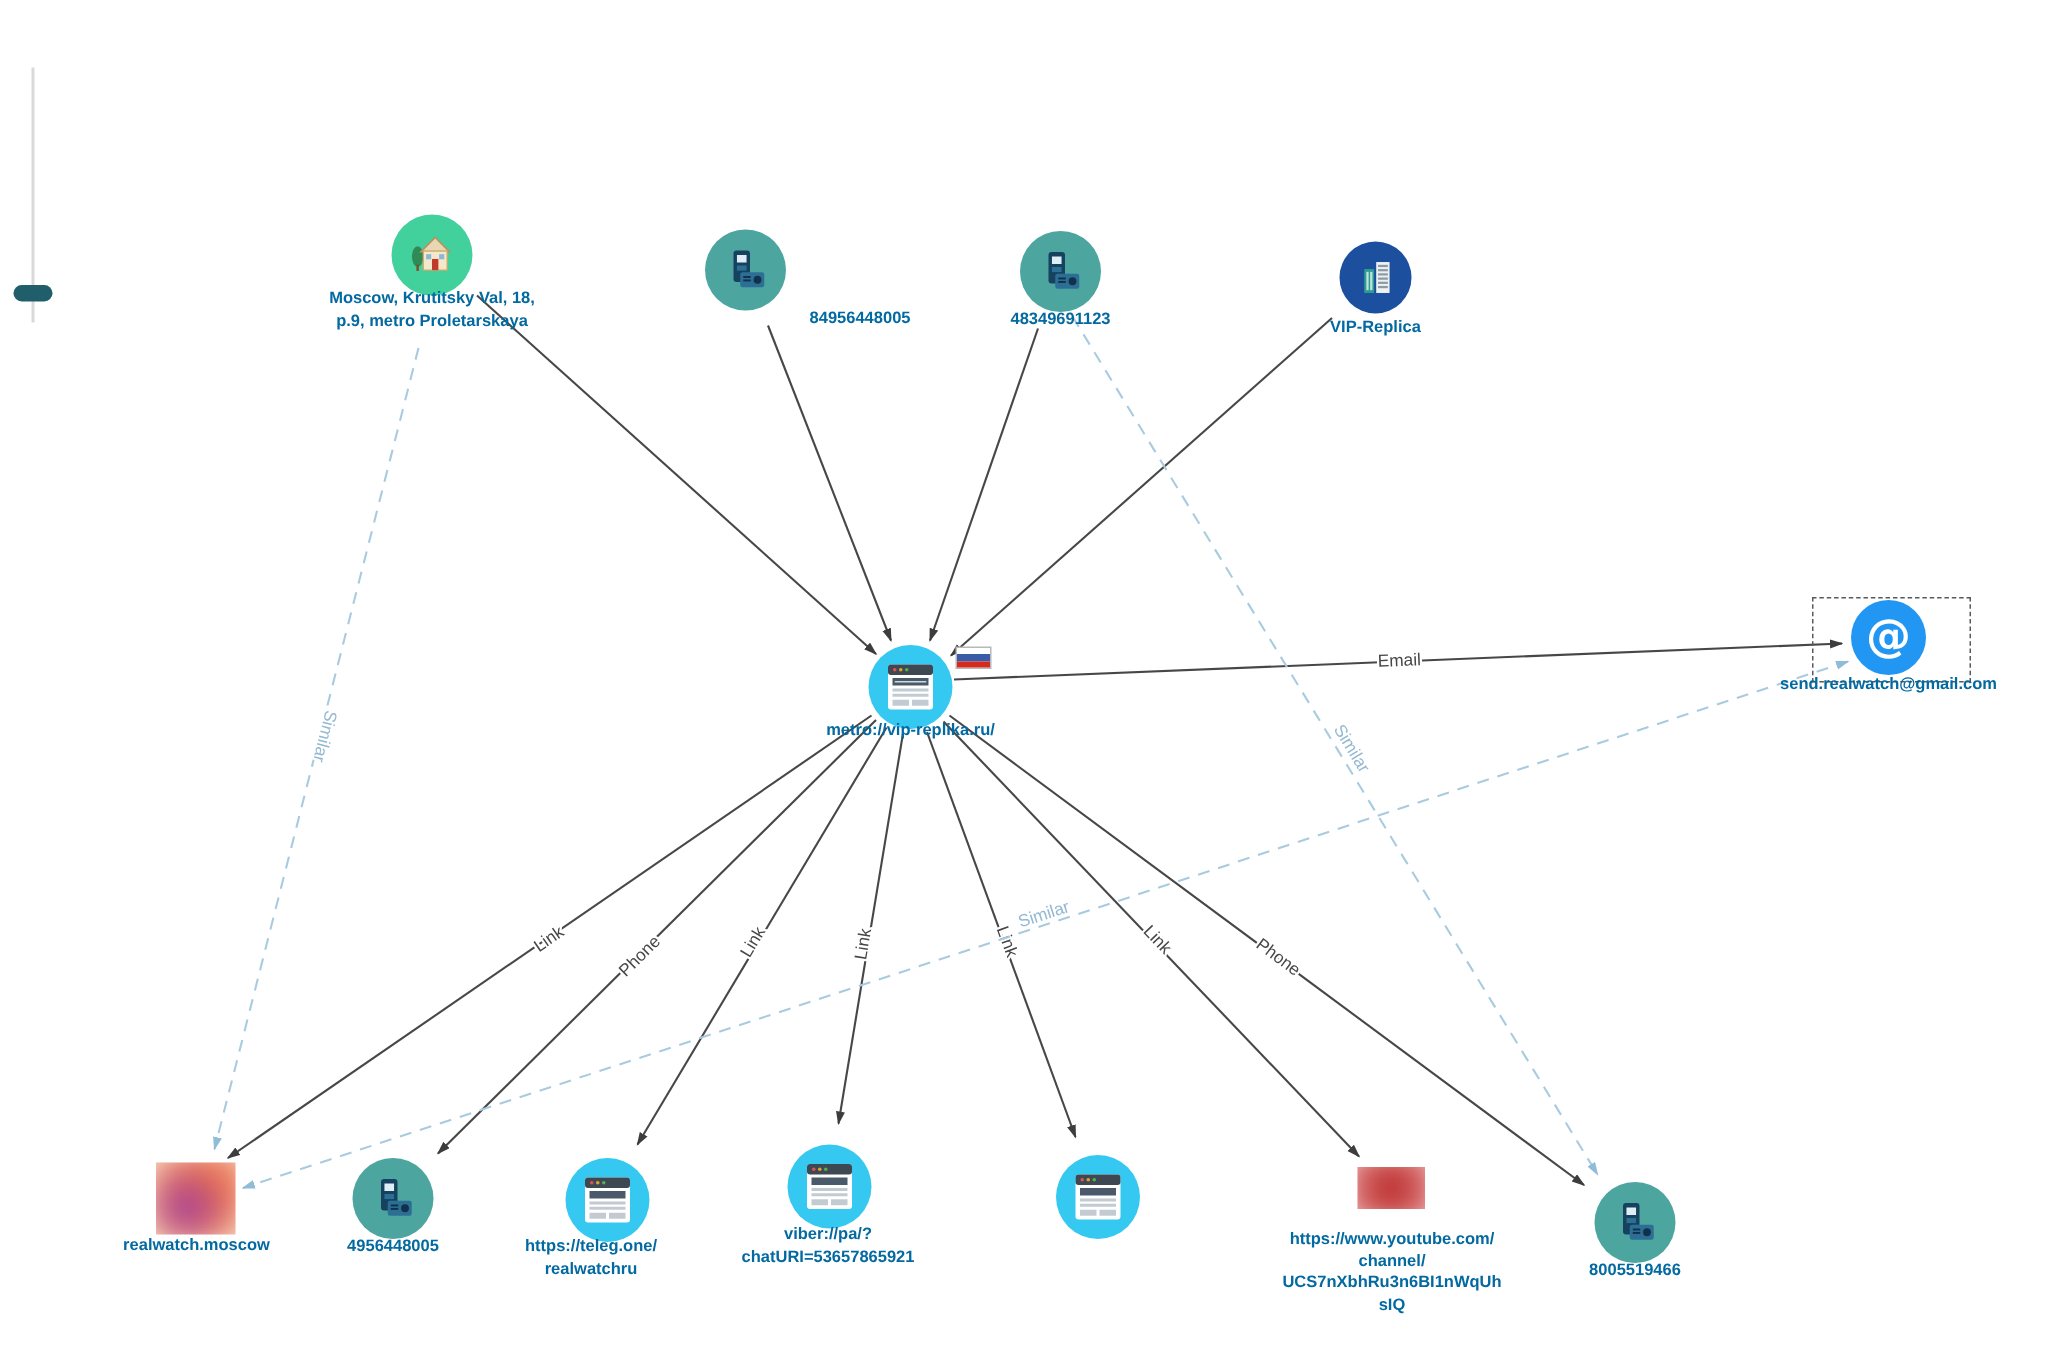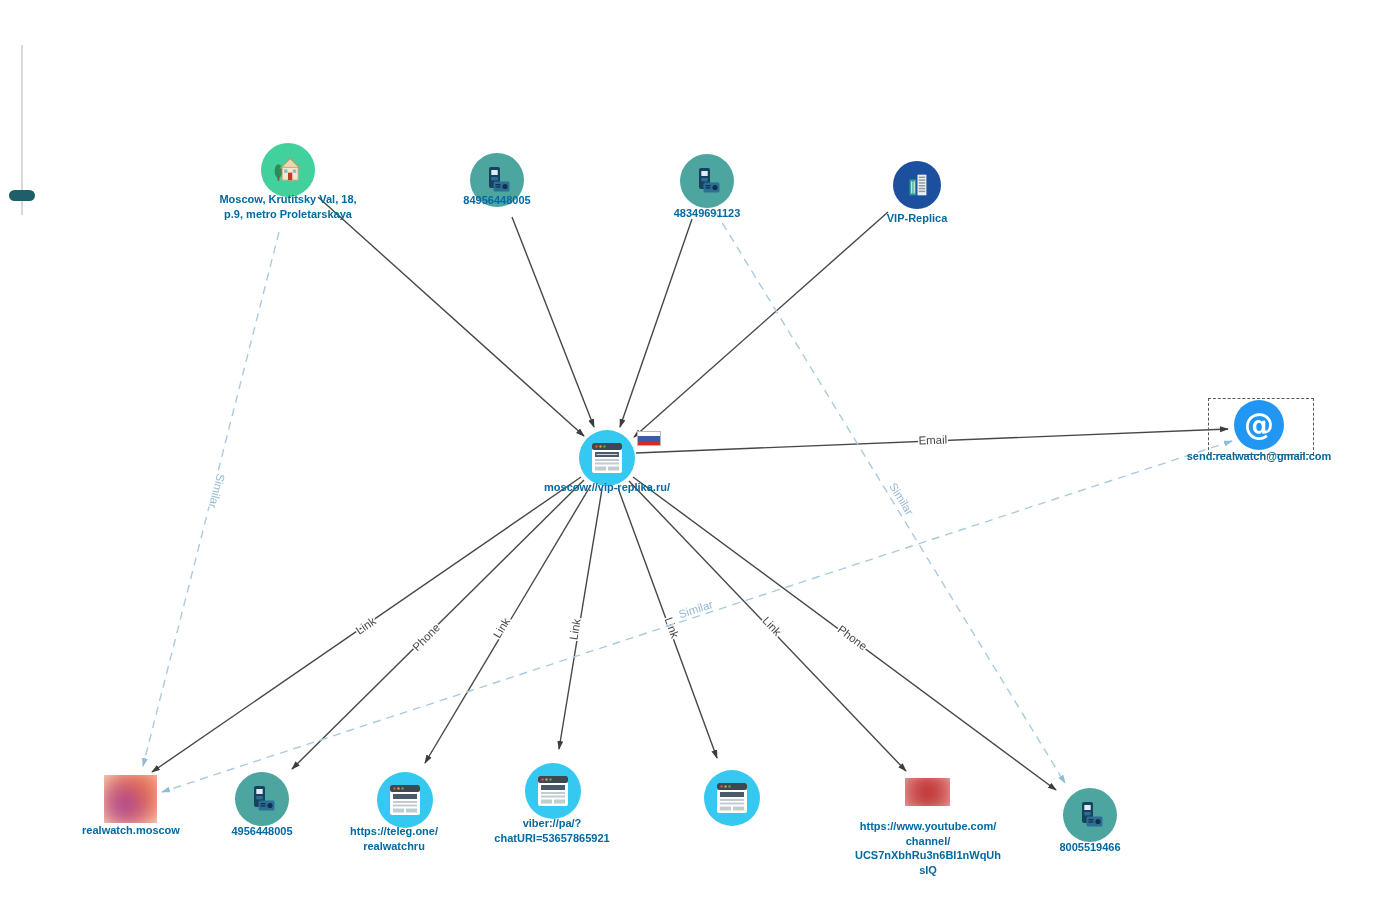--- a/index.html
+++ b/index.html
@@ -112,21 +112,21 @@
         <rect x="8" y="3" width="11" height="21" rx="2" fill="#16425f"></rect>
         <rect x="10.3" y="6" width="6.4" height="5" fill="#dfeef5"></rect>
         <rect x="10.3" y="13" width="6.4" height="3.4" fill="#2c6f94"></rect>
         <rect x="12.5" y="17.5" width="16" height="10" rx="1.5" fill="#2c6f94"></rect>
         <circle cx="24" cy="22.5" r="2.6" fill="#12304a"></circle>
         <rect x="14.5" y="20" width="5" height="1.3" fill="#12304a"></rect>
         <rect x="14.5" y="22.3" width="5" height="1.3" fill="#12304a"></rect>
       </svg>
     </div>
   </div>
-  <div class="node-label" style="left:387px;top:193px;">84956448005</div>
+  <div class="node-label" style="left:387px;top:205px;text-align:right;">84956448005</div>
 
   <div class="node" style="left:680px;top:154px;">
     <div class="circle c-phone">
       <svg width="32" height="32" viewBox="0 0 32 32">
         <rect x="8" y="3" width="11" height="21" rx="2" fill="#16425f"></rect>
         <rect x="10.3" y="6" width="6.4" height="5" fill="#dfeef5"></rect>
         <rect x="10.3" y="13" width="6.4" height="3.4" fill="#2c6f94"></rect>
         <rect x="12.5" y="17.5" width="16" height="10" rx="1.5" fill="#2c6f94"></rect>
         <circle cx="24" cy="22.5" r="2.6" fill="#12304a"></circle>
         <rect x="14.5" y="20" width="5" height="1.3" fill="#12304a"></rect>
@@ -169,21 +169,21 @@
         <rect x="5" y="24.5" width="11" height="4" fill="#c3cbd2"></rect>
         <rect x="18" y="24.5" width="11" height="4" fill="#c3cbd2"></rect>
       </svg>
     </div>
   </div>
   <div class="flag" style="left:637px;top:431px;">
     <div style="background:#ffffff;"></div>
     <div style="background:#3a5ba8;"></div>
     <div style="background:#d52b1e;"></div>
   </div>
-  <div class="node-label" style="left:497px;top:480px;">moscow://vip-replika.ru/</div>
+  <div class="node-label" style="left:497px;top:480px;">metro://vip-replika.ru/</div>
 
   <div class="selection-box" style="left:1208px;top:398px;width:104px;height:55px;"></div>
   <div class="node" style="left:1234px;top:400px;">
     <div class="circle c-email">
       <span class="at-glyph">@</span>
     </div>
   </div>
   <div class="node-label" style="left:1149px;top:449px;">send.realwatch@gmail.com</div>
 
   <div class="blur-square" style="left:104px;top:775px;width:53px;height:48px;">

